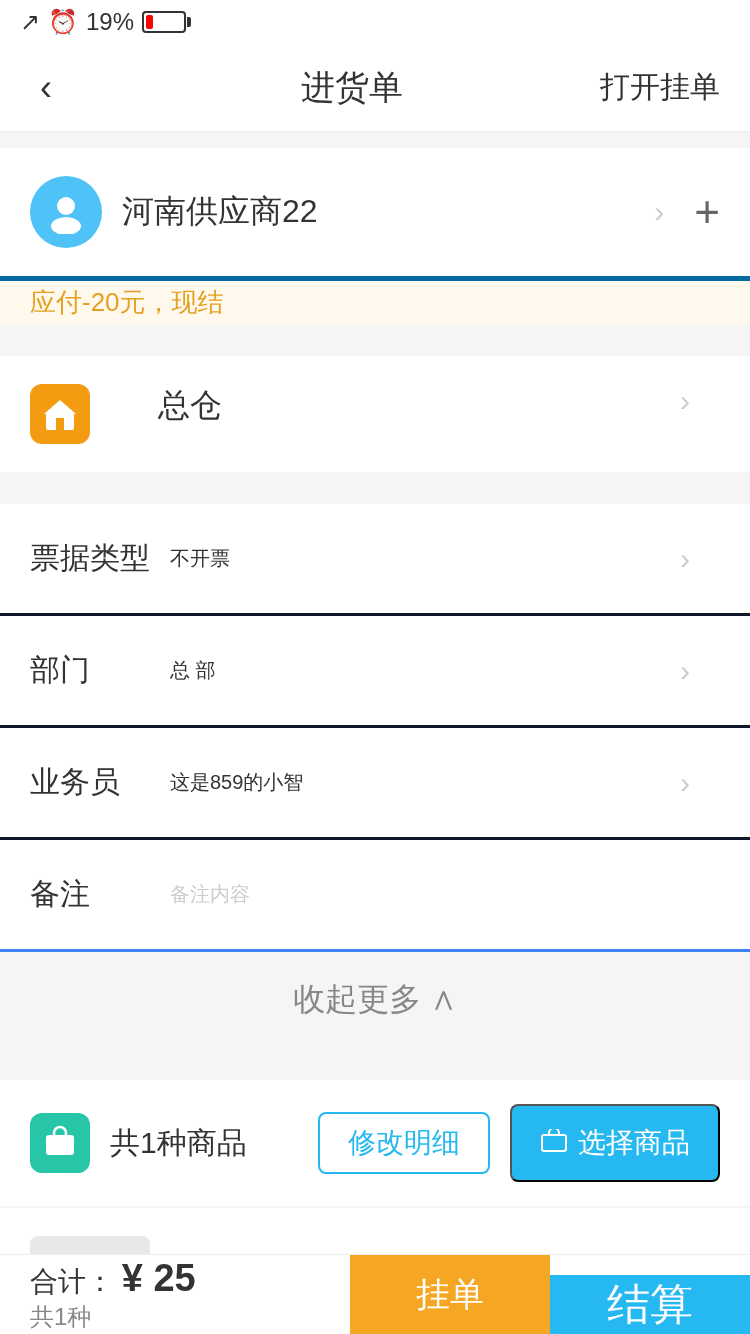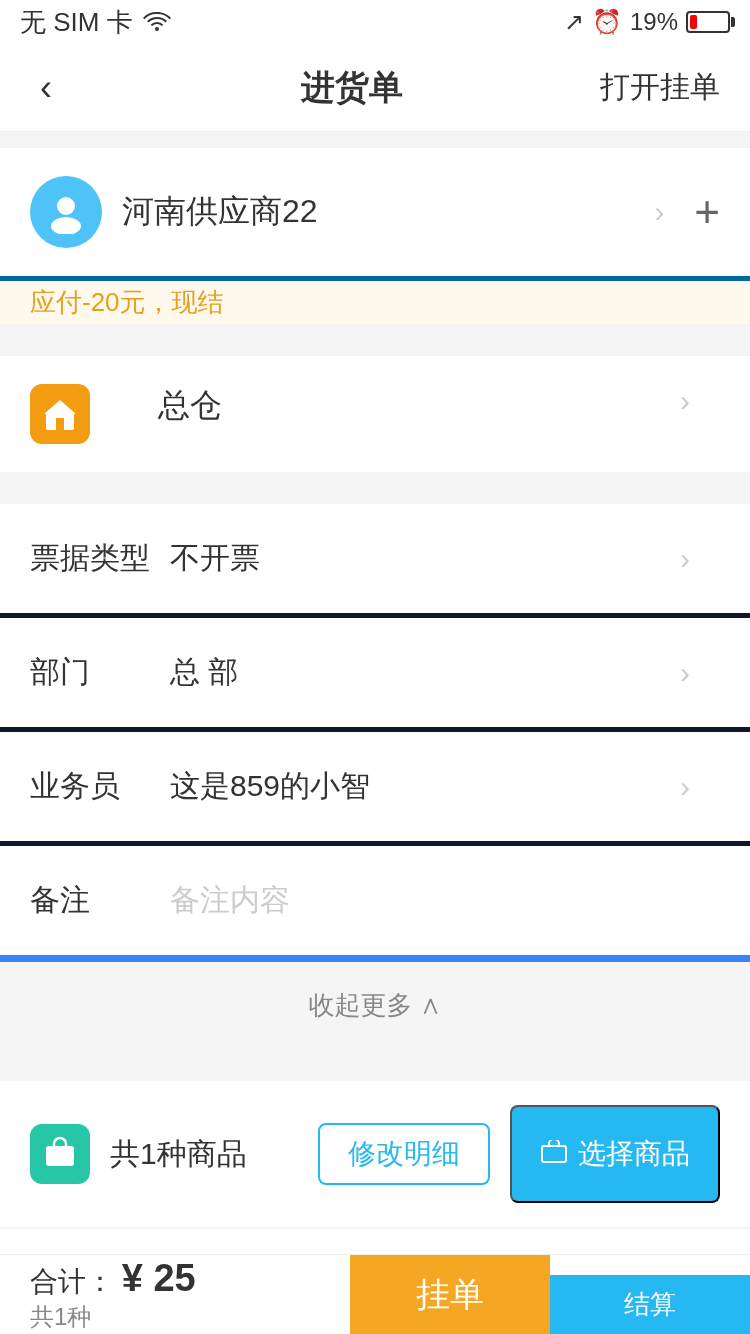--- a/index.html
+++ b/index.html
@@ -52,21 +52,21 @@
       border-bottom: 1px solid #eee;
     }
     .nav-back {
       font-size: 36px;
       color: #333;
       cursor: pointer;
       padding: 10px;
     }
     .nav-title {
       font-size: 34px;
-      font-weight: 700;
+      font-weight: 400;
       color: #333;
       margin-left: 42px;
     }
     .nav-action {
       font-size: 30px;
       color: #333;
       cursor: pointer;
     }
 
     
@@ -148,48 +148,48 @@
 
     
     .form-section {
       background: #fff;
       margin-top: 16px;
     }
     .form-row {
       display: flex;
       align-items: center;
       padding: 34px 30px;
-      border-bottom: 5px solid #0f172a;
+      border-bottom: 3px solid #0f172a;
       min-height: 100px;
     }
     .form-row:last-child { border-bottom: none; }
     .form-label {
       font-size: 30px;
       color: #333;
       width: 120px;
       flex-shrink: 0;
     }
     .form-value {
       flex: 1;
-      font-size: 30px;
+      font-size: 20px;
       color: #333;
       padding-left: 20px;
     }
     .form-value.placeholder {
       color: #ccc;
     }
 
     
     .collapse-bar {
       background: #f5f5f5;
       text-align: center;
       padding: 26px;
-      font-size: 26px;
+      font-size: 32px;
       color: #888;
-      border-top: 7px solid #3b82f6;
+      border-top: 3px solid #3b82f6;
     }
 
     
     .products-header {
       background: #fff;
       display: flex;
       align-items: center;
       padding: 24px 30px;
       margin-top: 16px;
       gap: 20px;
@@ -212,21 +212,21 @@
       color: #26b8f0;
       background: #fff;
       padding: 10px 28px;
       border-radius: 8px;
       font-size: 28px;
       cursor: pointer;
     }
     .btn-select-product {
       background: #26b8f0;
       color: #fff;
-      padding: 28px 28px;
+      padding: 18px 28px;
       border-radius: 8px;
       font-size: 28px;
       cursor: pointer;
       display: flex;
       align-items: center;
       gap: 10px;
     }
 
     
     .product-item {
@@ -303,47 +303,39 @@
       font-weight: 500;
       display: flex;
       align-items: center;
       justify-content: center;
       cursor: pointer;
     }
     .btn-checkout {
       width: 200px;
       background: #26b8f0;
       color: #fff;
-      font-size: 26px;
+      font-size: 43px;
       font-weight: 500;
       display: flex;
       align-items: center;
       justify-content: center;
       cursor: pointer;
       margin-top: 20px;
     }
 
     .page-content {
       padding-bottom: 100px;
     }
   </style>
 </head>
 <body>
 
 <div class="page-content">
 
   <div class="status-bar">
-    <div class="status-left">
-      <span>无 SIM 卡</span>
-      <span>
-        <svg width="28" height="20" viewBox="0 0 28 20">
-            <path d="M14 16a2 2 0 1 1 0 4 2 2 0 0 1 0-4zm0-5a9 9 0 0 1 6.36 2.64l-1.42 1.42A7 7 0 0 0 14 13a7 7 0 0 0-4.95 2.05l-1.42-1.42A9 9 0 0 1 14 11zm0-5C17.87 6 21.37 7.5 24 10l-1.41 1.41A12 12 0 0 0 14 8a12 12 0 0 0-8.49 3.51L4.1 10.1A14 14 0 0 1 14 6zm0-5C19.52 1 24.52 3.22 28 6.9L26.59 8.3A16 16 0 0 0 14 3 16 16 0 0 0 1.41 8.3L0 6.89A18 18 0 0 1 14 1z" fill="#333"></path>
-          </svg>
-      </span>
-    </div>
     <div class="status-right">
       <span>↗</span>
       <span>⏰</span>
       <span>19%</span>
       <span class="battery-icon">
         <span class="battery-fill"></span>
       </span>
     </div>
   </div>
 

